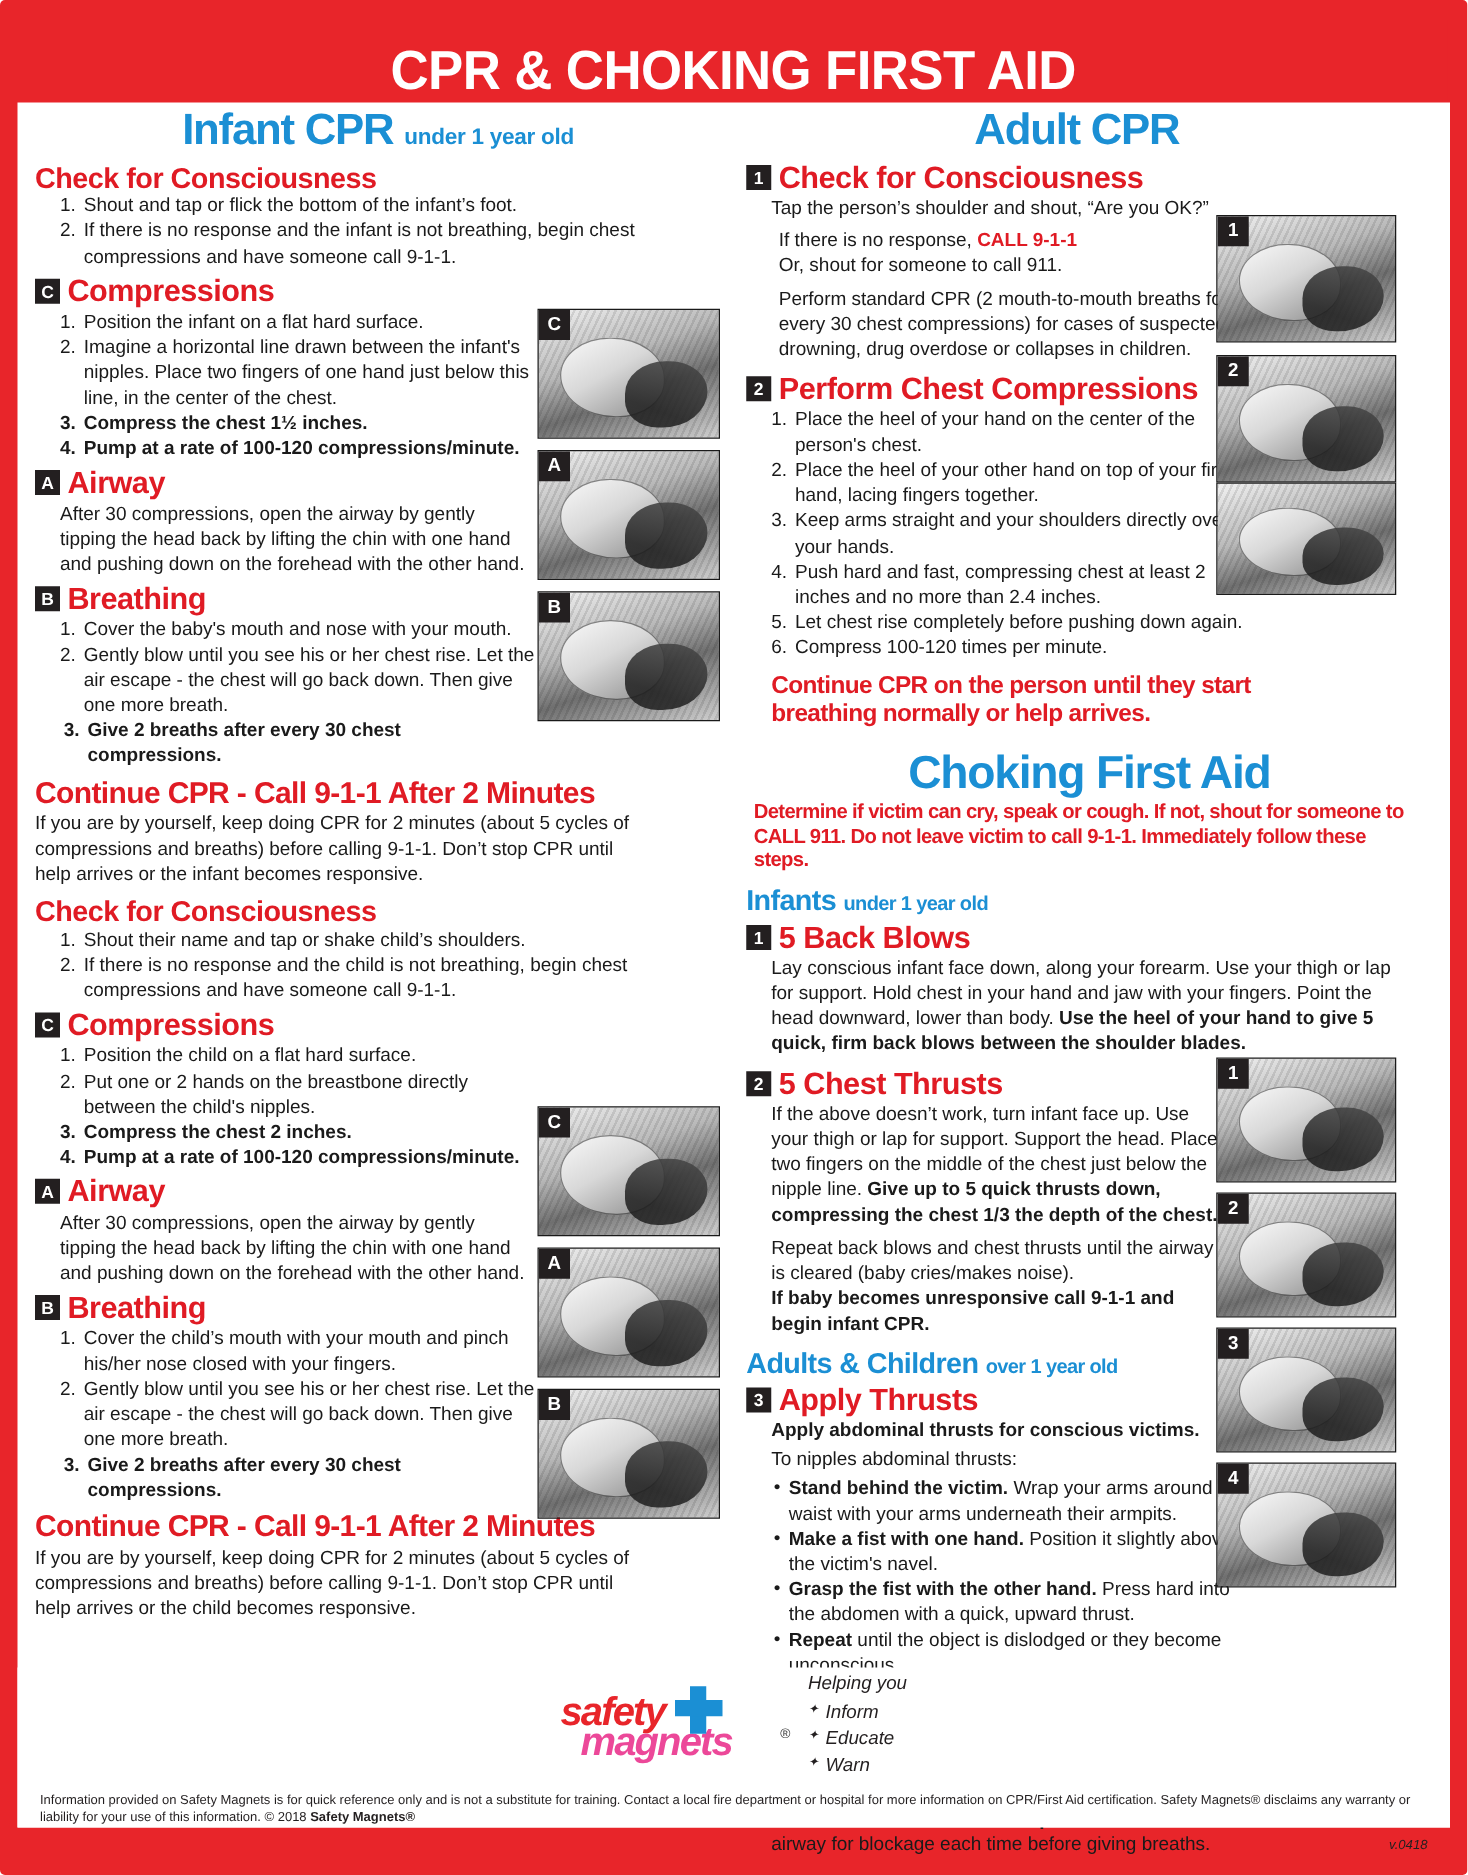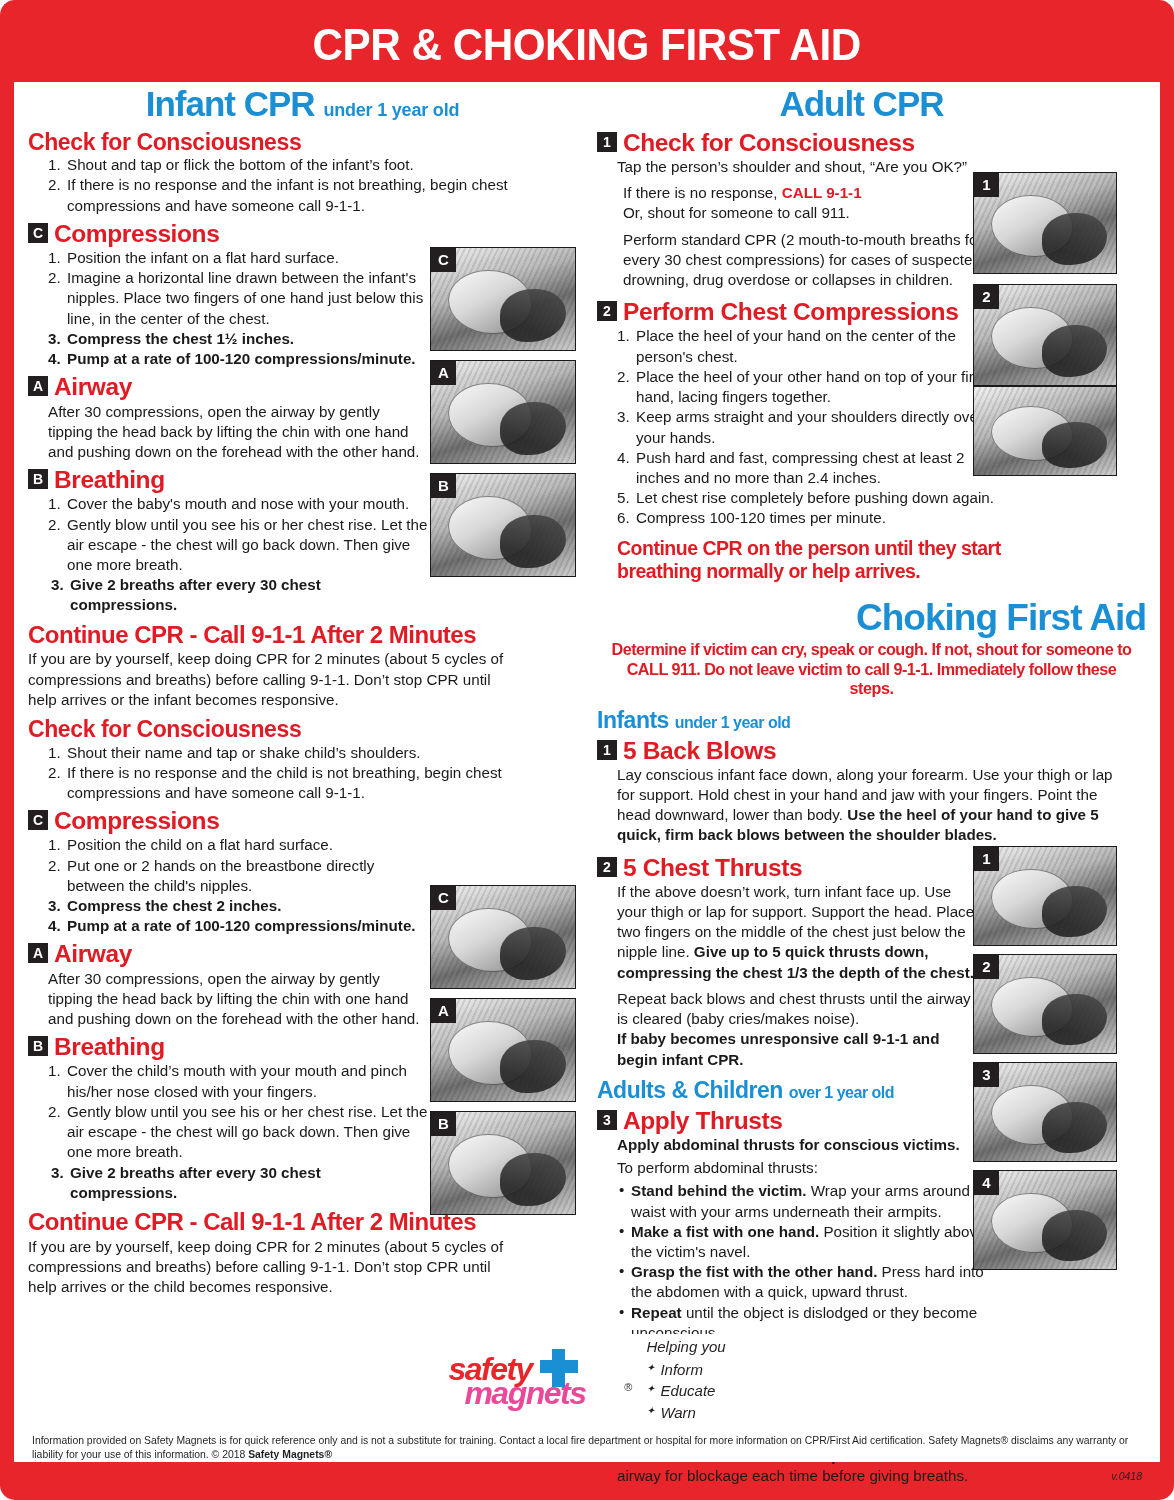--- a/index.html
+++ b/index.html
@@ -5,23 +5,23 @@
   * { box-sizing: border-box; margin: 0; padding: 0; }
   html, body {
     width: 1174px; height: 1500px;
     background: #ffffff;
     font-family: "Liberation Sans", sans-serif;
   }
   .poster {
     position: relative;
     width: 1174px; height: 1500px;
     background: #e8252a;
-    border-radius: 15px;
+    border-radius: 4px;
     overflow: hidden;
-    padding: 4px;
+    padding: 16px;
   }
   
   .title-bar {
     height: 82px;
     display: flex; align-items: center; justify-content: center;
     background: #e8252a;
   }
   .title-bar h1 {
     color: #fff;
     font-size: 44px;
@@ -359,24 +359,24 @@
       <ol class="num" style="max-width:400px;">
         <li><span class="n">1.</span><span>Place the heel of your hand on the center of the person's chest.</span></li>
         <li><span class="n">2.</span><span>Place the heel of your other hand on top of your first hand, lacing fingers together.</span></li>
         <li><span class="n">3.</span><span>Keep arms straight and your shoulders directly over your hands.</span></li>
         <li><span class="n">4.</span><span>Push hard and fast, compressing chest at least 2 inches and no more than 2.4 inches.</span></li>
         <li style="max-width:420px;"><span class="n">5.</span><span>Let chest rise completely before pushing down again.</span></li>
         <li><span class="n">6.</span><span>Compress 100-120 times per minute.</span></li>
       </ol>
       <div class="red-head-line" style="font-size:19.5px; margin-top:8px; padding-left:20px; max-width:460px;">Continue CPR on the person until they start breathing normally or help arrives.</div>
 
-      <div class="sec-title" style="margin-top:16px; font-size:37px;text-align:right;">
+      <div class="sec-title" style="margin-top:16px; font-size:37px;">
         <span>Choking First Aid</span>
       </div>
-      <div class="red-head-line" style="font-size:16.2px; text-align:center; margin-top:2px; padding:0 6px;">Determine if victim can cry, speak or cough. If not, shout for someone to CALL 911. Do not leave victim to call 9-1-1. Immediately follow these steps.</div>
+      <div class="red-head-line" style="font-size:16.2px; text-align:left; margin-top:2px; padding:0 6px;">Determine if victim can cry, speak or cough. If not, shout for someone to CALL 911. Do not leave victim to call 9-1-1. Immediately follow these steps.</div>
 
       <div class="sub-blue" style="margin-top:8px;">
         <span>Infants</span>
         <span class="sm">under 1 year old</span>
       </div>
 
       <div class="head-row" style="margin-top:3px;">
         <span class="badge">1</span>
         <h3 class="red big">5 Back Blows</h3>
       </div>
@@ -399,21 +399,21 @@
         <span>Adults &amp; Children</span>
         <span class="sm">over 1 year old</span>
       </div>
 
       <div class="head-row" style="margin-top:3px;">
         <span class="badge">3</span>
         <h3 class="red big">Apply Thrusts</h3>
       </div>
       <p class="indent b" style="max-width:400px;">Apply abdominal thrusts for conscious victims.</p>
       <div class="spacer-xs"></div>
-      <p class="indent" style="max-width:400px;">To perform abdominal thrusts:</p>
+      <p class="indent" style="max-width:400px;">To nipples abdominal thrusts:</p>
       <div class="spacer-xs"></div>
       <ul class="dot" style="max-width:400px;">
         <li><span class="b">Stand behind the victim.</span><span> Wrap your arms around the waist with your arms underneath their armpits.</span></li>
         <li><span class="b">Make a fist with one hand.</span><span> Position it slightly above the victim's navel.</span></li>
         <li><span class="b">Grasp the fist with the other hand.</span><span> Press hard into the abdomen with a quick, upward thrust.</span></li>
         <li style="max-width:520px;"><span class="b">Repeat</span><span> until the object is dislodged or they become unconscious.</span></li>
       </ul>
 
       <div class="head-row" style="margin-top:8px;">
         <span class="badge">4</span>

